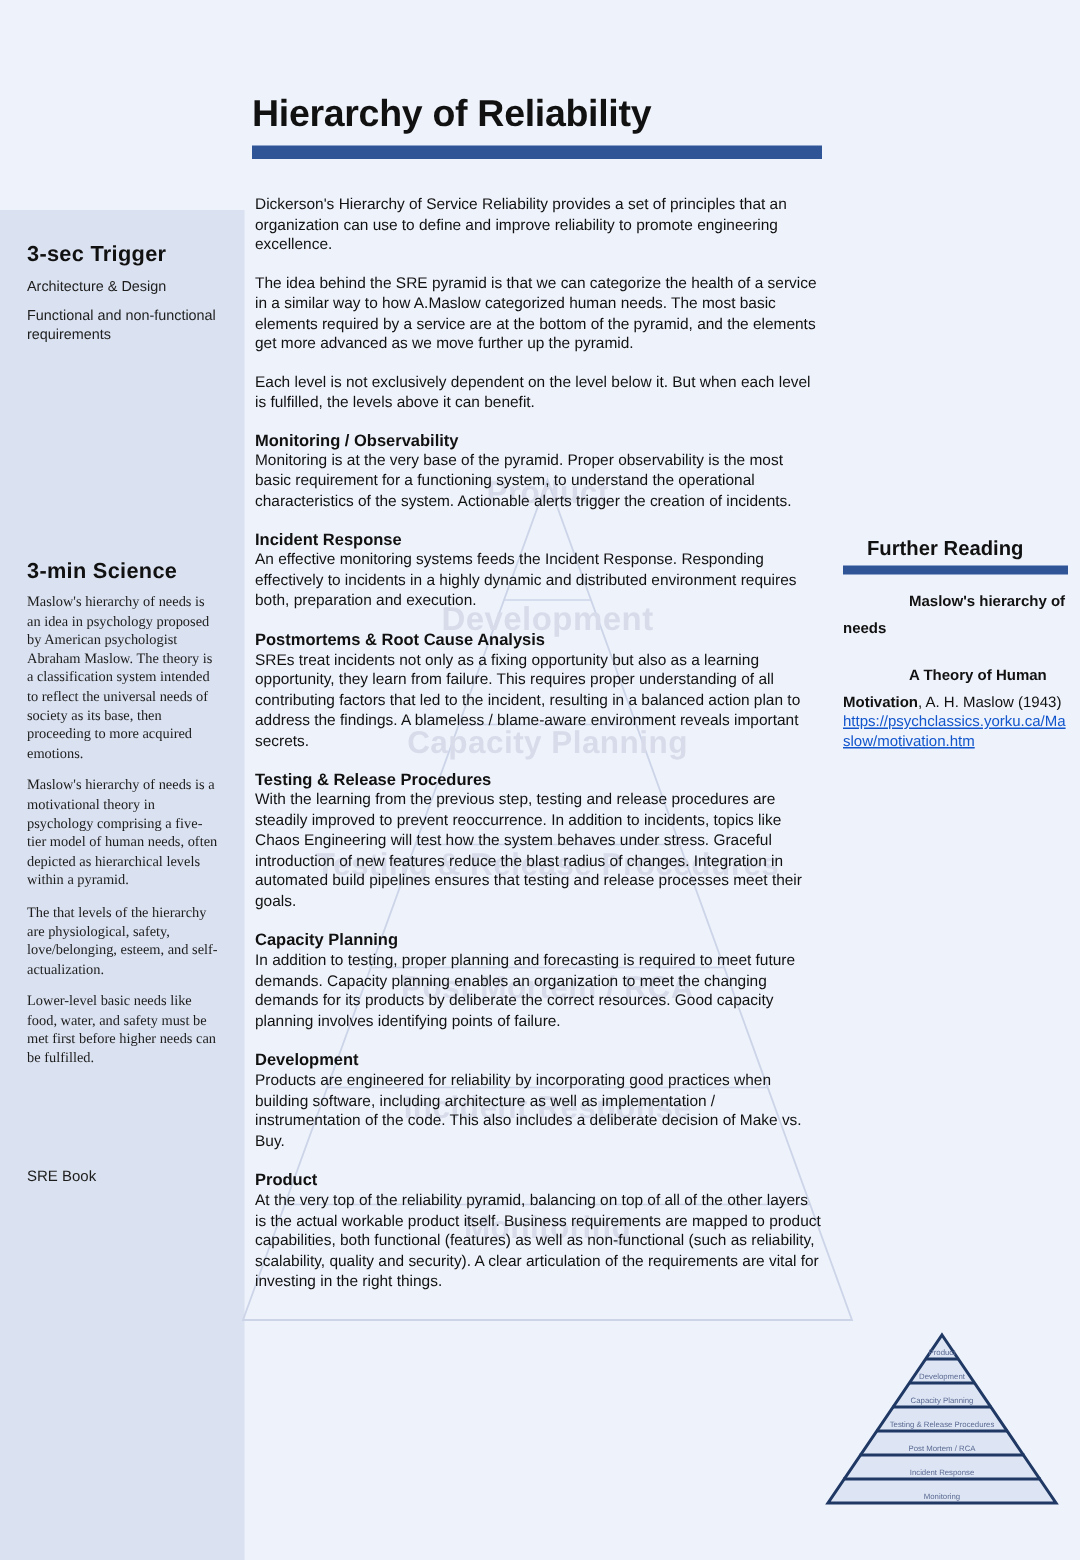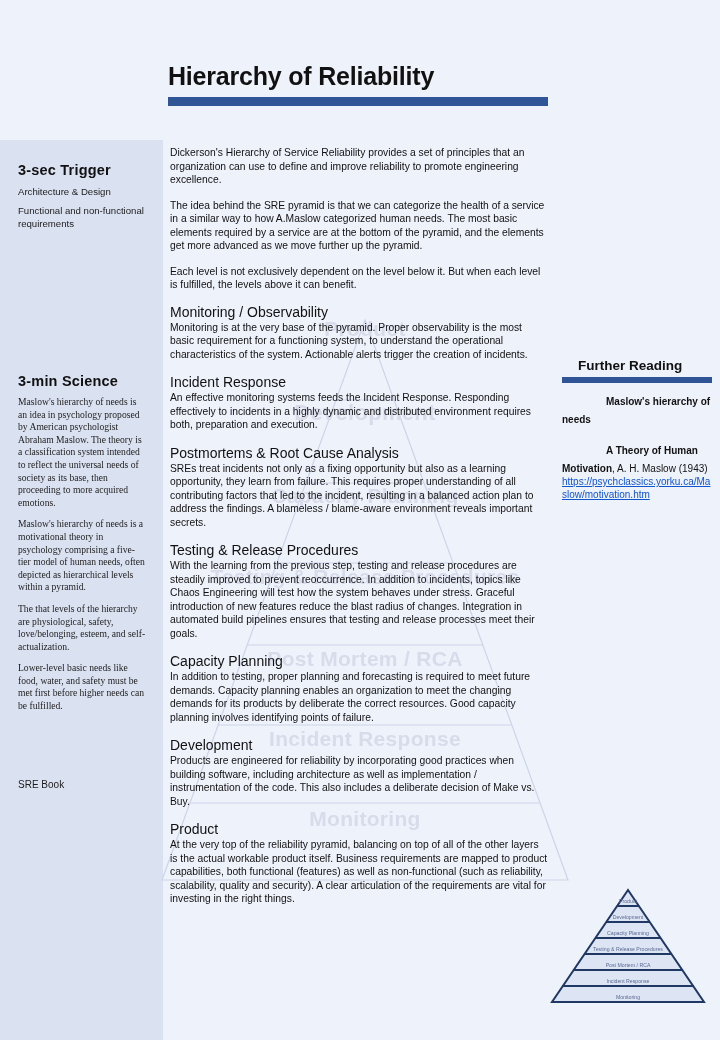--- a/index.html
+++ b/index.html
@@ -87,33 +87,33 @@
     margin-top: 6px;
     width: 380px;
     height: 9px;
     background: #2f5597;
   }
 
   
   #main {
     position: absolute;
     left: 170px;
-    top: 146px;
+    top: 130px;
     width: 378px;
     z-index: 3;
   }
   .body-p {
     font-size: 10.3px;
     line-height: 13.5px;
     color: #111;
     margin: 0 0 12px 0;
   }
   .sec-h {
-    font-size: 14px;
-    font-weight: normal;
+    font-size: 11px;
+    font-weight: bold;
     color: #111;
     margin: 0 0 1px 0;
   }
   .sec-p {
     font-size: 10.3px;
     line-height: 13.5px;
     color: #111;
     margin: 0 0 13px 0;
   }
 

